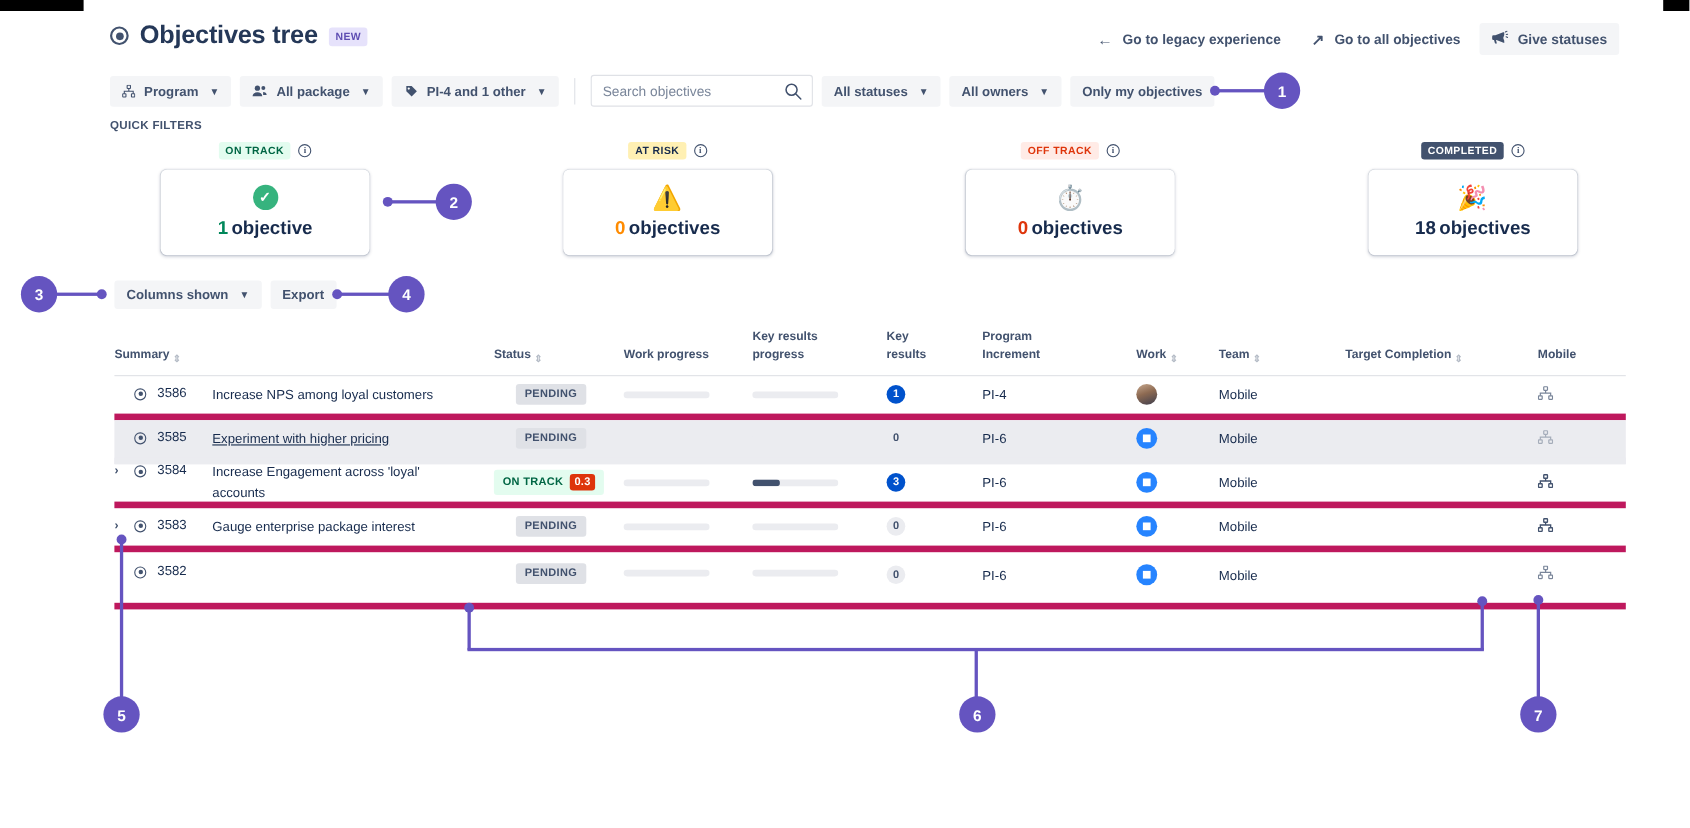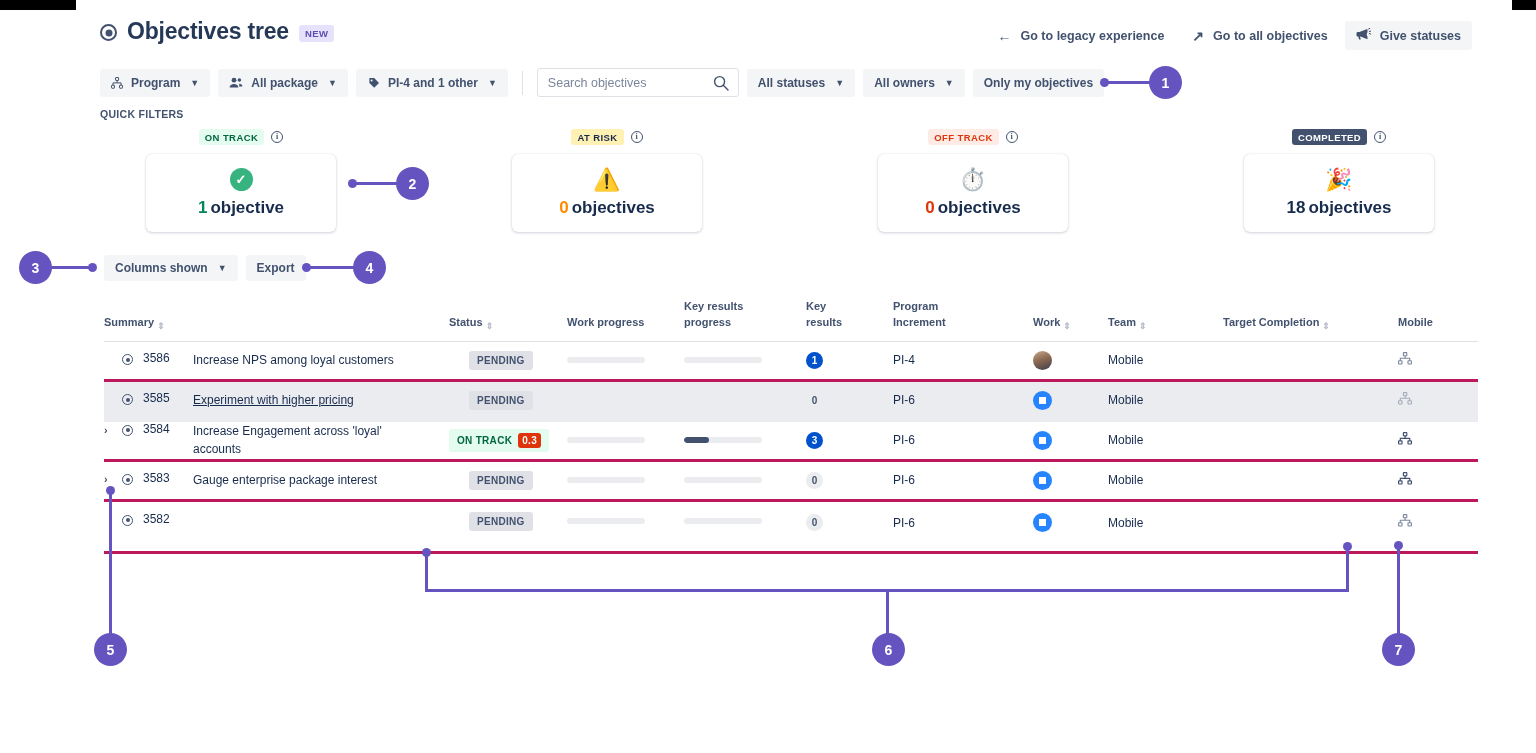--- a/index.html
+++ b/index.html
@@ -109,21 +109,21 @@
   
   .table { position:absolute; left:104px; top:295px; width:1374px; }
   .thead { display:flex; border-bottom:1.3px solid #DFE1E6; padding-bottom:10px; }
   .th {
     font-size:11px; font-weight:bold; color:#42526E; line-height:1.45;
     display:flex; align-items:flex-end; gap:3px; padding-top:4px;
   }
   .sort-ico { color:#B3BAC5; font-size:9px; line-height:1; margin-top:1px; }
   .tr {
     display:flex; align-items:center; min-height:40px;
-    border-bottom:3px solid #be185d; font-size:12px; color:#172B4D;
+    border-bottom:6px solid #be185d; font-size:12px; color:#172B4D;
   }
   .tr.alt { background:#EBECF0; border-bottom-color:#EBECF0; }
   .td { display:flex; align-items:center; }
 
   .c-summary { width:345px; }
   .c-status  { width:118px; }
   .c-work    { width:117px; }
   .c-krprog  { width:122px; }
   .c-kr      { width:87px; }
   .c-pi      { width:140px; }

